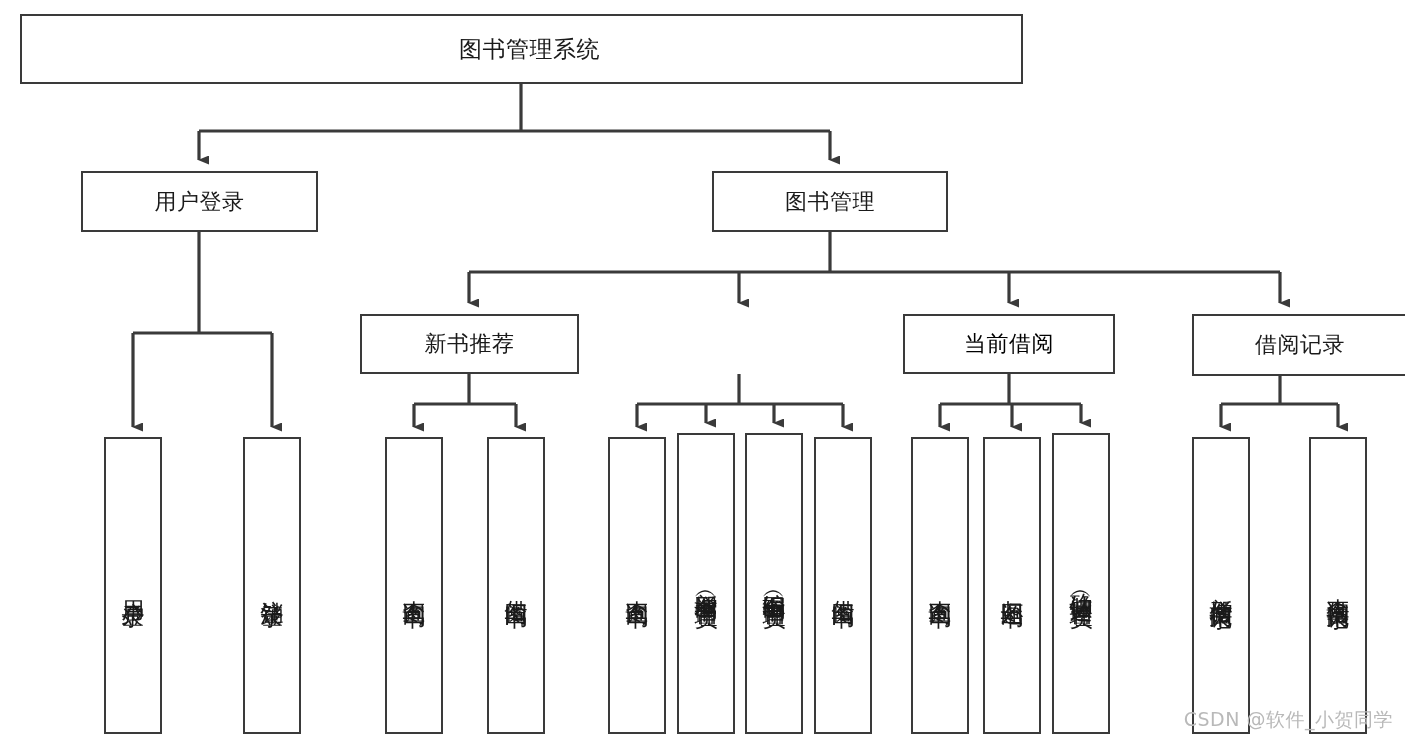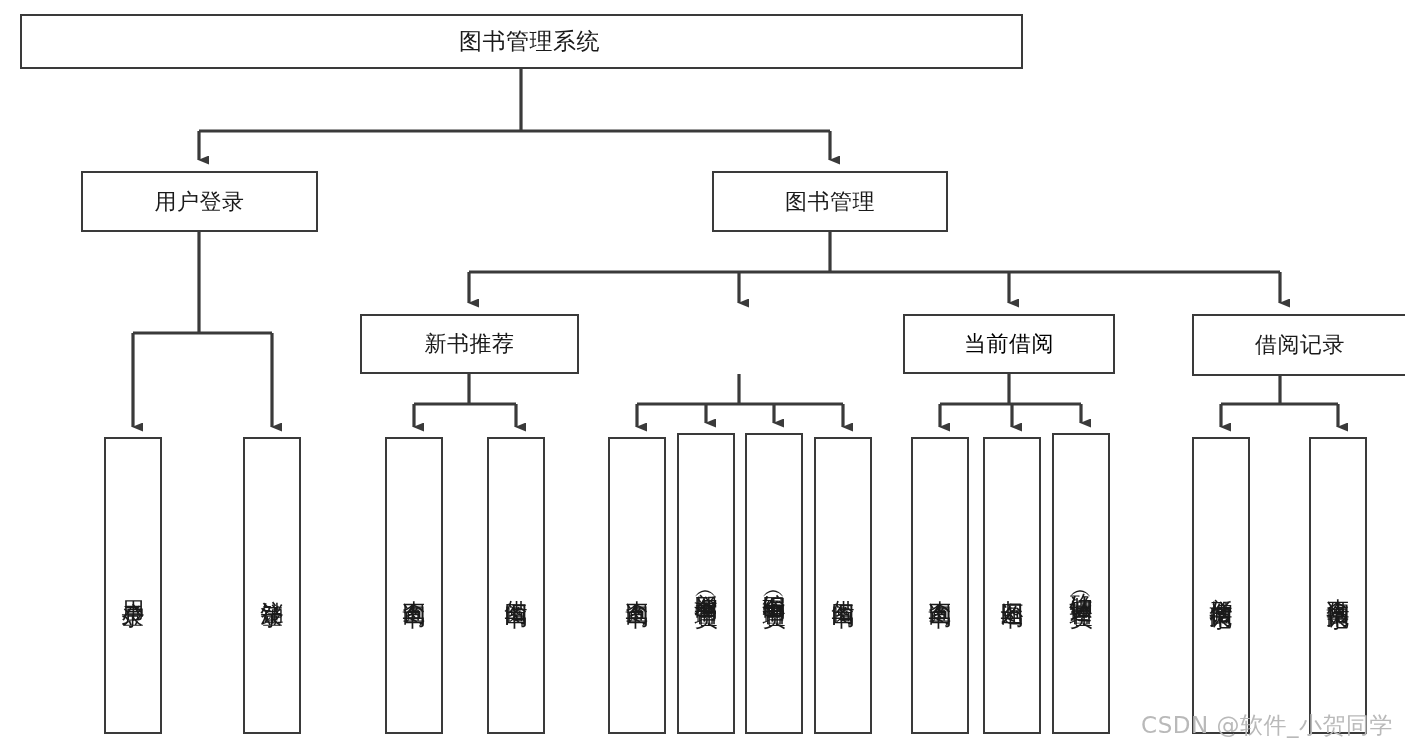--- a/index.html
+++ b/index.html
@@ -55,22 +55,22 @@
     font-size: 23px;
     letter-spacing: 2px;
     line-height: 1.0;
   }
   #root-node .node-label {
     font-size: 23px;
   }
   #watermark {
     position: absolute;
     right: 12px;
-    bottom: 6px;
-    font-size: 23px;
+    bottom: 14px;
+    font-size: 19px;
     color: #b9b9b9;
     letter-spacing: 0.5px;
     white-space: pre;
     user-select: none;
   }
 </style>
 </head>
 <body>
 
 <div id="diagram-root" style="background: rgb(255, 255, 255);">
@@ -118,21 +118,21 @@
       <path d="M1012,404 L1012,427" marker-end="url(#arrowhead)"></path>
       <path d="M1081,404 L1081,423" marker-end="url(#arrowhead)"></path>
 
       <path d="M1280,374 L1280,404"></path>
       <path d="M1221,404 L1338,404"></path>
       <path d="M1221,404 L1221,427" marker-end="url(#arrowhead)"></path>
       <path d="M1338,404 L1338,427" marker-end="url(#arrowhead)"></path>
     </g>
   </svg>
 
-  <div class="node horiz" id="root-node" style="left: 20px; top: 14px; width: 1003px; height: 55px; border-color: rgb(58, 58, 58); background: rgb(255, 255, 255); color: rgb(26, 26, 26); padding-left: 16px;">
+  <div class="node horiz" id="root-node" style="left: 20px; top: 14px; width: 1003px; height: 70px; border-color: rgb(58, 58, 58); background: rgb(255, 255, 255); color: rgb(26, 26, 26); padding-left: 16px;">
     <span class="node-label">图书管理系统</span>
   </div>
 
   <div class="node horiz" style="left: 81px; top: 171px; width: 237px; height: 61px; border-color: rgb(58, 58, 58); background: rgb(255, 255, 255); color: rgb(26, 26, 26);">
     <span class="node-label">用户登录</span>
   </div>
   <div class="node horiz" style="left: 712px; top: 171px; width: 236px; height: 61px; border-color: rgb(58, 58, 58); background: rgb(255, 255, 255); color: rgb(26, 26, 26);">
     <span class="node-label">图书管理</span>
   </div>
 

